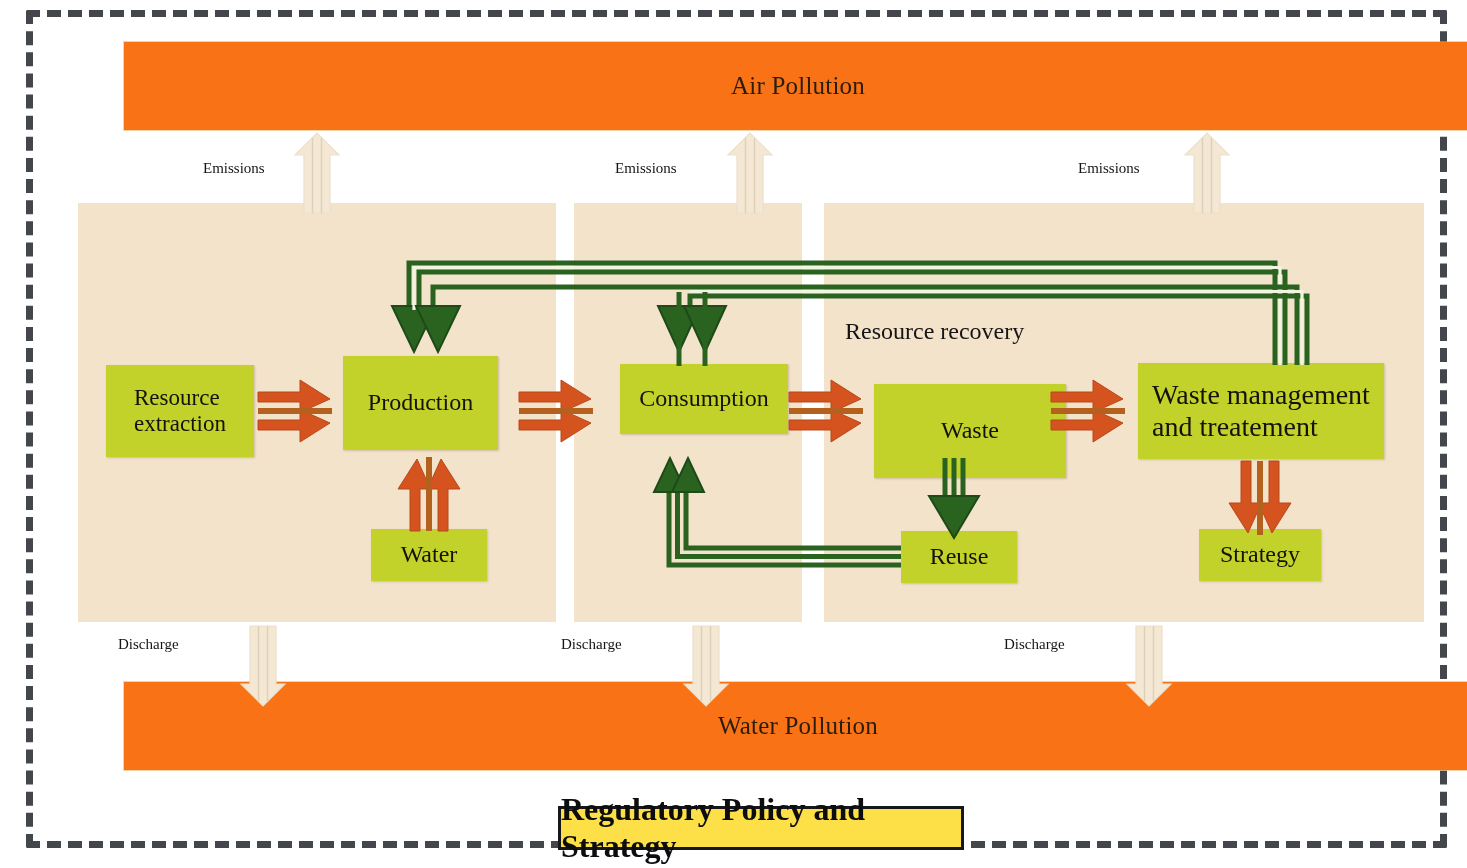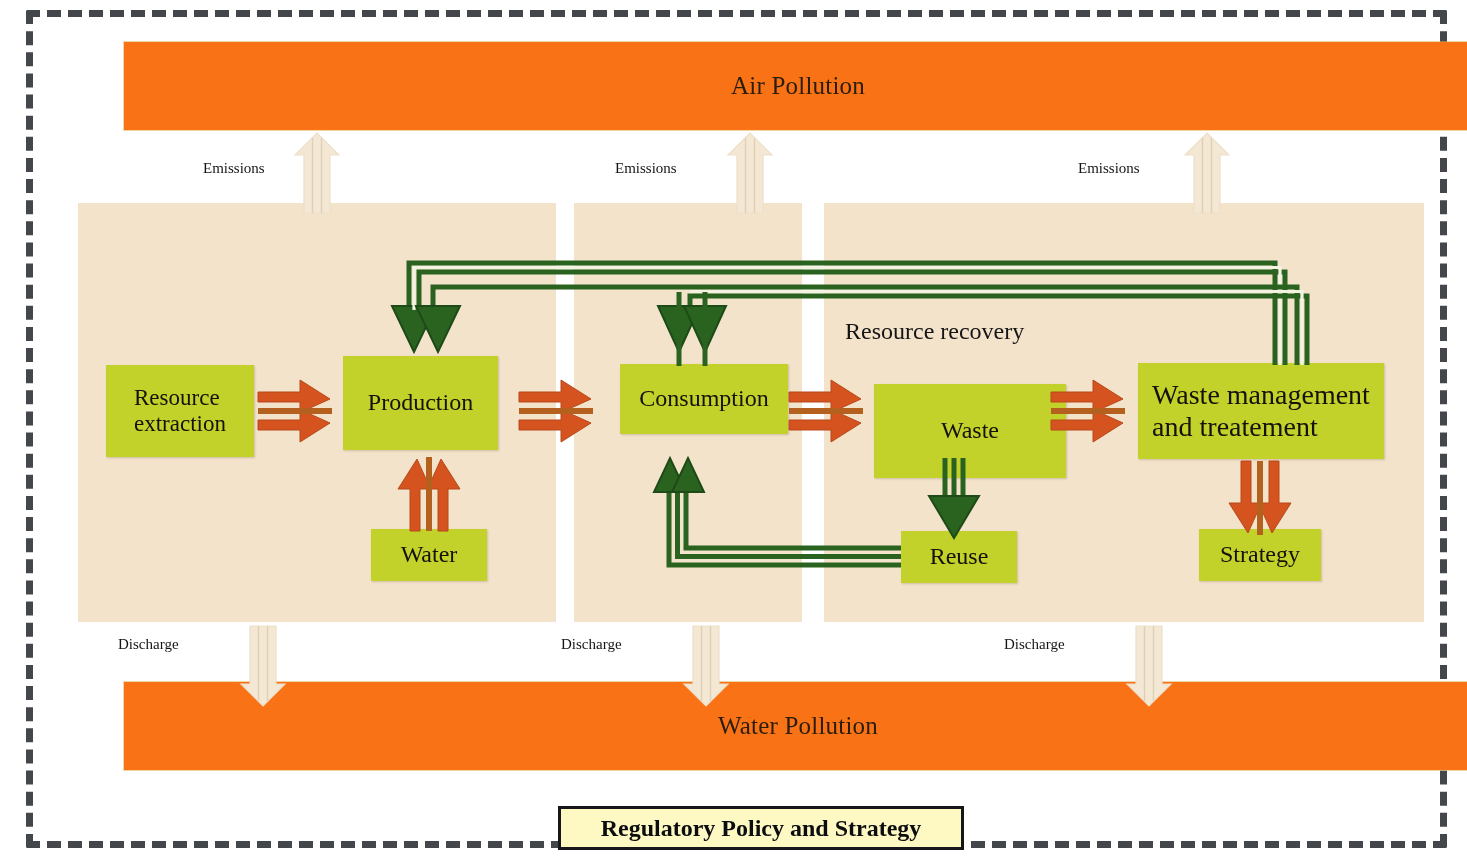--- a/index.html
+++ b/index.html
@@ -98,26 +98,26 @@
   #label-resource-recovery { left: 845px; top: 296px; font-size: 24px; margin-top: 22px; }
 
   
   #regulatory-box {
     position: absolute;
     left: 558px;
     top: 806px;
     width: 406px;
     height: 44px;
     box-sizing: border-box;
-    background: #fef9c3;
+    background: #fde047;
     border: 3px solid #15171a;
     display: flex;
     align-items: center;
     justify-content: center;
-    font-size: 24px;
+    font-size: 32px;
     font-weight: bold;
     color: #0c0d0f;
     z-index: 30;
   }
 
   
   #arrow-layer {
     position: absolute;
     left: 0; top: 0;
     width: 1467px;

